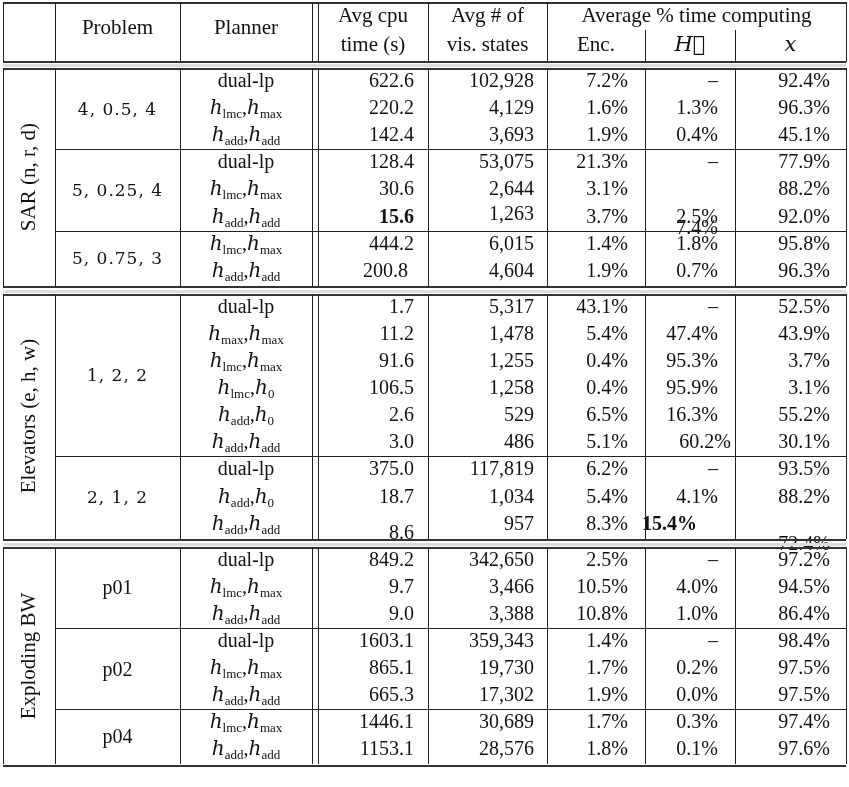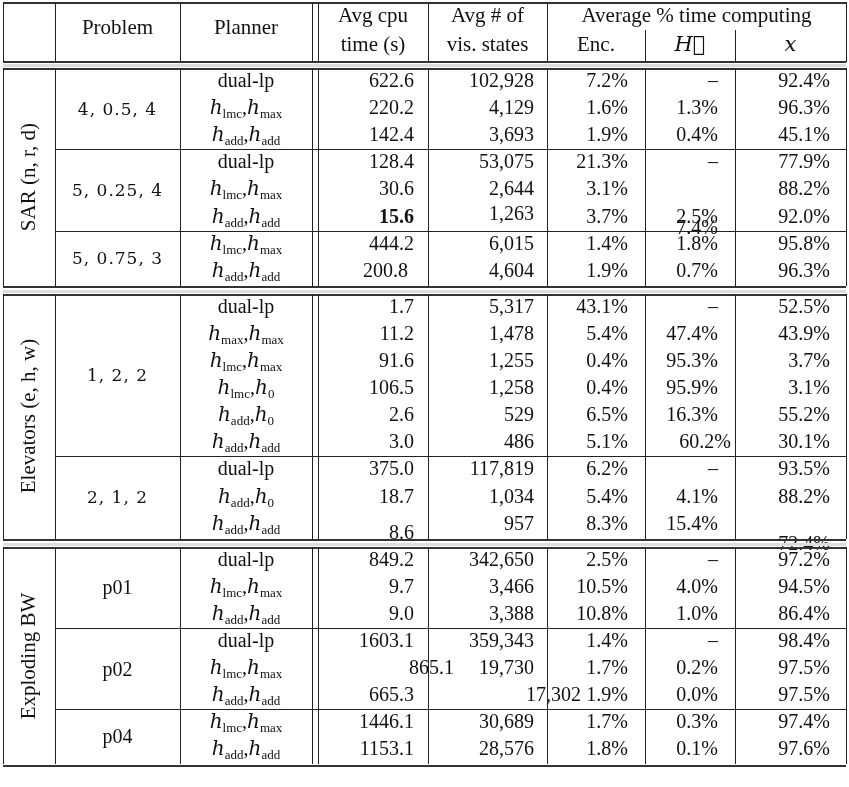--- a/index.html
+++ b/index.html
@@ -161,21 +161,21 @@
     <div class="cell c" style="left: 180px; width: 132px; top: 482.5px;"><span class="math">h<sub>add</sub></span><span>,</span><span class="math">h<sub>0</sub></span></div>
     <div class="cell r" style="left: 318px; width: 96px; top: 482.5px;">18.7</div>
     <div class="cell r" style="left: 428px; width: 106px; top: 482.5px;">1,034</div>
     <div class="cell r" style="left: 547px; width: 81px; top: 482.5px;">5.4%</div>
     <div class="cell r" style="left: 645px; width: 73px; top: 482.5px;">4.1%</div>
     <div class="cell r" style="left: 735px; width: 95px; top: 482.5px;">88.2%</div>
     <div class="cell c" style="left: 180px; width: 132px; top: 509.6px;"><span class="math">h<sub>add</sub></span><span>,</span><span class="math">h<sub>add</sub></span></div>
     <div class="cell r" style="left: 318px; width: 96px; top: 519px;">8.6</div>
     <div class="cell r" style="left: 428px; width: 106px; top: 509.6px;">957</div>
     <div class="cell r" style="left: 547px; width: 81px; top: 509.6px;">8.3%</div>
-    <div class="cell r" style="left: 645px; width: 73px; top: 509.6px;">15.4%</div>
+    <div class="cell r" style="left: 624px; width: 73px; top: 509.6px; font-weight: bold;">15.4%</div>
     <div class="cell r" style="left: 735px; width: 95px; top: 499px; margin-top: 31px;">72.4%</div>
     <div class="cell c mono" style="left: 55px; width: 125px; top: 484.05px;">2, 1, 2</div>
     <div class="hline thick" style="top: 538.7px;"></div>
     <div class="vline" style="left: 3px; top: 293.8px; height: 244.9px;"></div>
     <div class="vline" style="left: 55px; top: 293.8px; height: 244.9px;"></div>
     <div class="vline" style="left: 180px; top: 293.8px; height: 244.9px;"></div>
     <div class="vline" style="left: 312px; top: 293.8px; height: 244.9px;"></div>
     <div class="vline" style="left: 318px; top: 293.8px; height: 244.9px;"></div>
     <div class="vline" style="left: 428px; top: 293.8px; height: 244.9px;"></div>
     <div class="vline" style="left: 547px; top: 293.8px; height: 244.9px;"></div>
@@ -205,28 +205,28 @@
     <div class="cell r" style="left: 735px; width: 95px; top: 599.9px;">86.4%</div>
     <div class="cell c" style="left: 55px; width: 125px; top: 574.35px;">p01</div>
     <div class="vline" style="left: 55px; top: 628px; height: 1px; width: 791px;"></div>
     <div class="cell c" style="left: 180px; width: 132px; top: 627px;">dual-lp</div>
     <div class="cell r" style="left: 318px; width: 96px; top: 627px;">1603.1</div>
     <div class="cell r" style="left: 428px; width: 106px; top: 627px;">359,343</div>
     <div class="cell r" style="left: 547px; width: 81px; top: 627px;">1.4%</div>
     <div class="cell r" style="left: 645px; width: 73px; top: 627px;">–</div>
     <div class="cell r" style="left: 735px; width: 95px; top: 627px;">98.4%</div>
     <div class="cell c" style="left: 180px; width: 132px; top: 654.1px;"><span class="math">h<sub>lmc</sub></span><span>,</span><span class="math">h<sub>max</sub></span></div>
-    <div class="cell r" style="left: 318px; width: 96px; top: 654.1px; padding-left: 40px;">865.1</div>
+    <div class="cell r" style="left: 318px; width: 96px; top: 654.1px;">865.1</div>
     <div class="cell r" style="left: 428px; width: 106px; top: 654.1px;">19,730</div>
     <div class="cell r" style="left: 547px; width: 81px; top: 654.1px;">1.7%</div>
     <div class="cell r" style="left: 645px; width: 73px; top: 654.1px;">0.2%</div>
     <div class="cell r" style="left: 735px; width: 95px; top: 654.1px;">97.5%</div>
     <div class="cell c" style="left: 180px; width: 132px; top: 681.2px;"><span class="math">h<sub>add</sub></span><span>,</span><span class="math">h<sub>add</sub></span></div>
     <div class="cell r" style="left: 318px; width: 96px; top: 681.2px;">665.3</div>
-    <div class="cell r" style="left: 428px; width: 106px; top: 681.2px; padding-left: 47px;">17,302</div>
+    <div class="cell r" style="left: 428px; width: 106px; top: 681.2px;">17,302</div>
     <div class="cell r" style="left: 547px; width: 81px; top: 681.2px;">1.9%</div>
     <div class="cell r" style="left: 645px; width: 73px; top: 681.2px;">0.0%</div>
     <div class="cell r" style="left: 735px; width: 95px; top: 681.2px;">97.5%</div>
     <div class="cell c" style="left: 55px; width: 125px; top: 655.65px;">p02</div>
     <div class="vline" style="left: 55px; top: 709.3px; height: 1px; width: 791px;"></div>
     <div class="cell c" style="left: 180px; width: 132px; top: 708.3px;"><span class="math">h<sub>lmc</sub></span><span>,</span><span class="math">h<sub>max</sub></span></div>
     <div class="cell r" style="left: 318px; width: 96px; top: 708.3px;">1446.1</div>
     <div class="cell r" style="left: 428px; width: 106px; top: 708.3px;">30,689</div>
     <div class="cell r" style="left: 547px; width: 81px; top: 708.3px;">1.7%</div>
     <div class="cell r" style="left: 645px; width: 73px; top: 708.3px;">0.3%</div>

